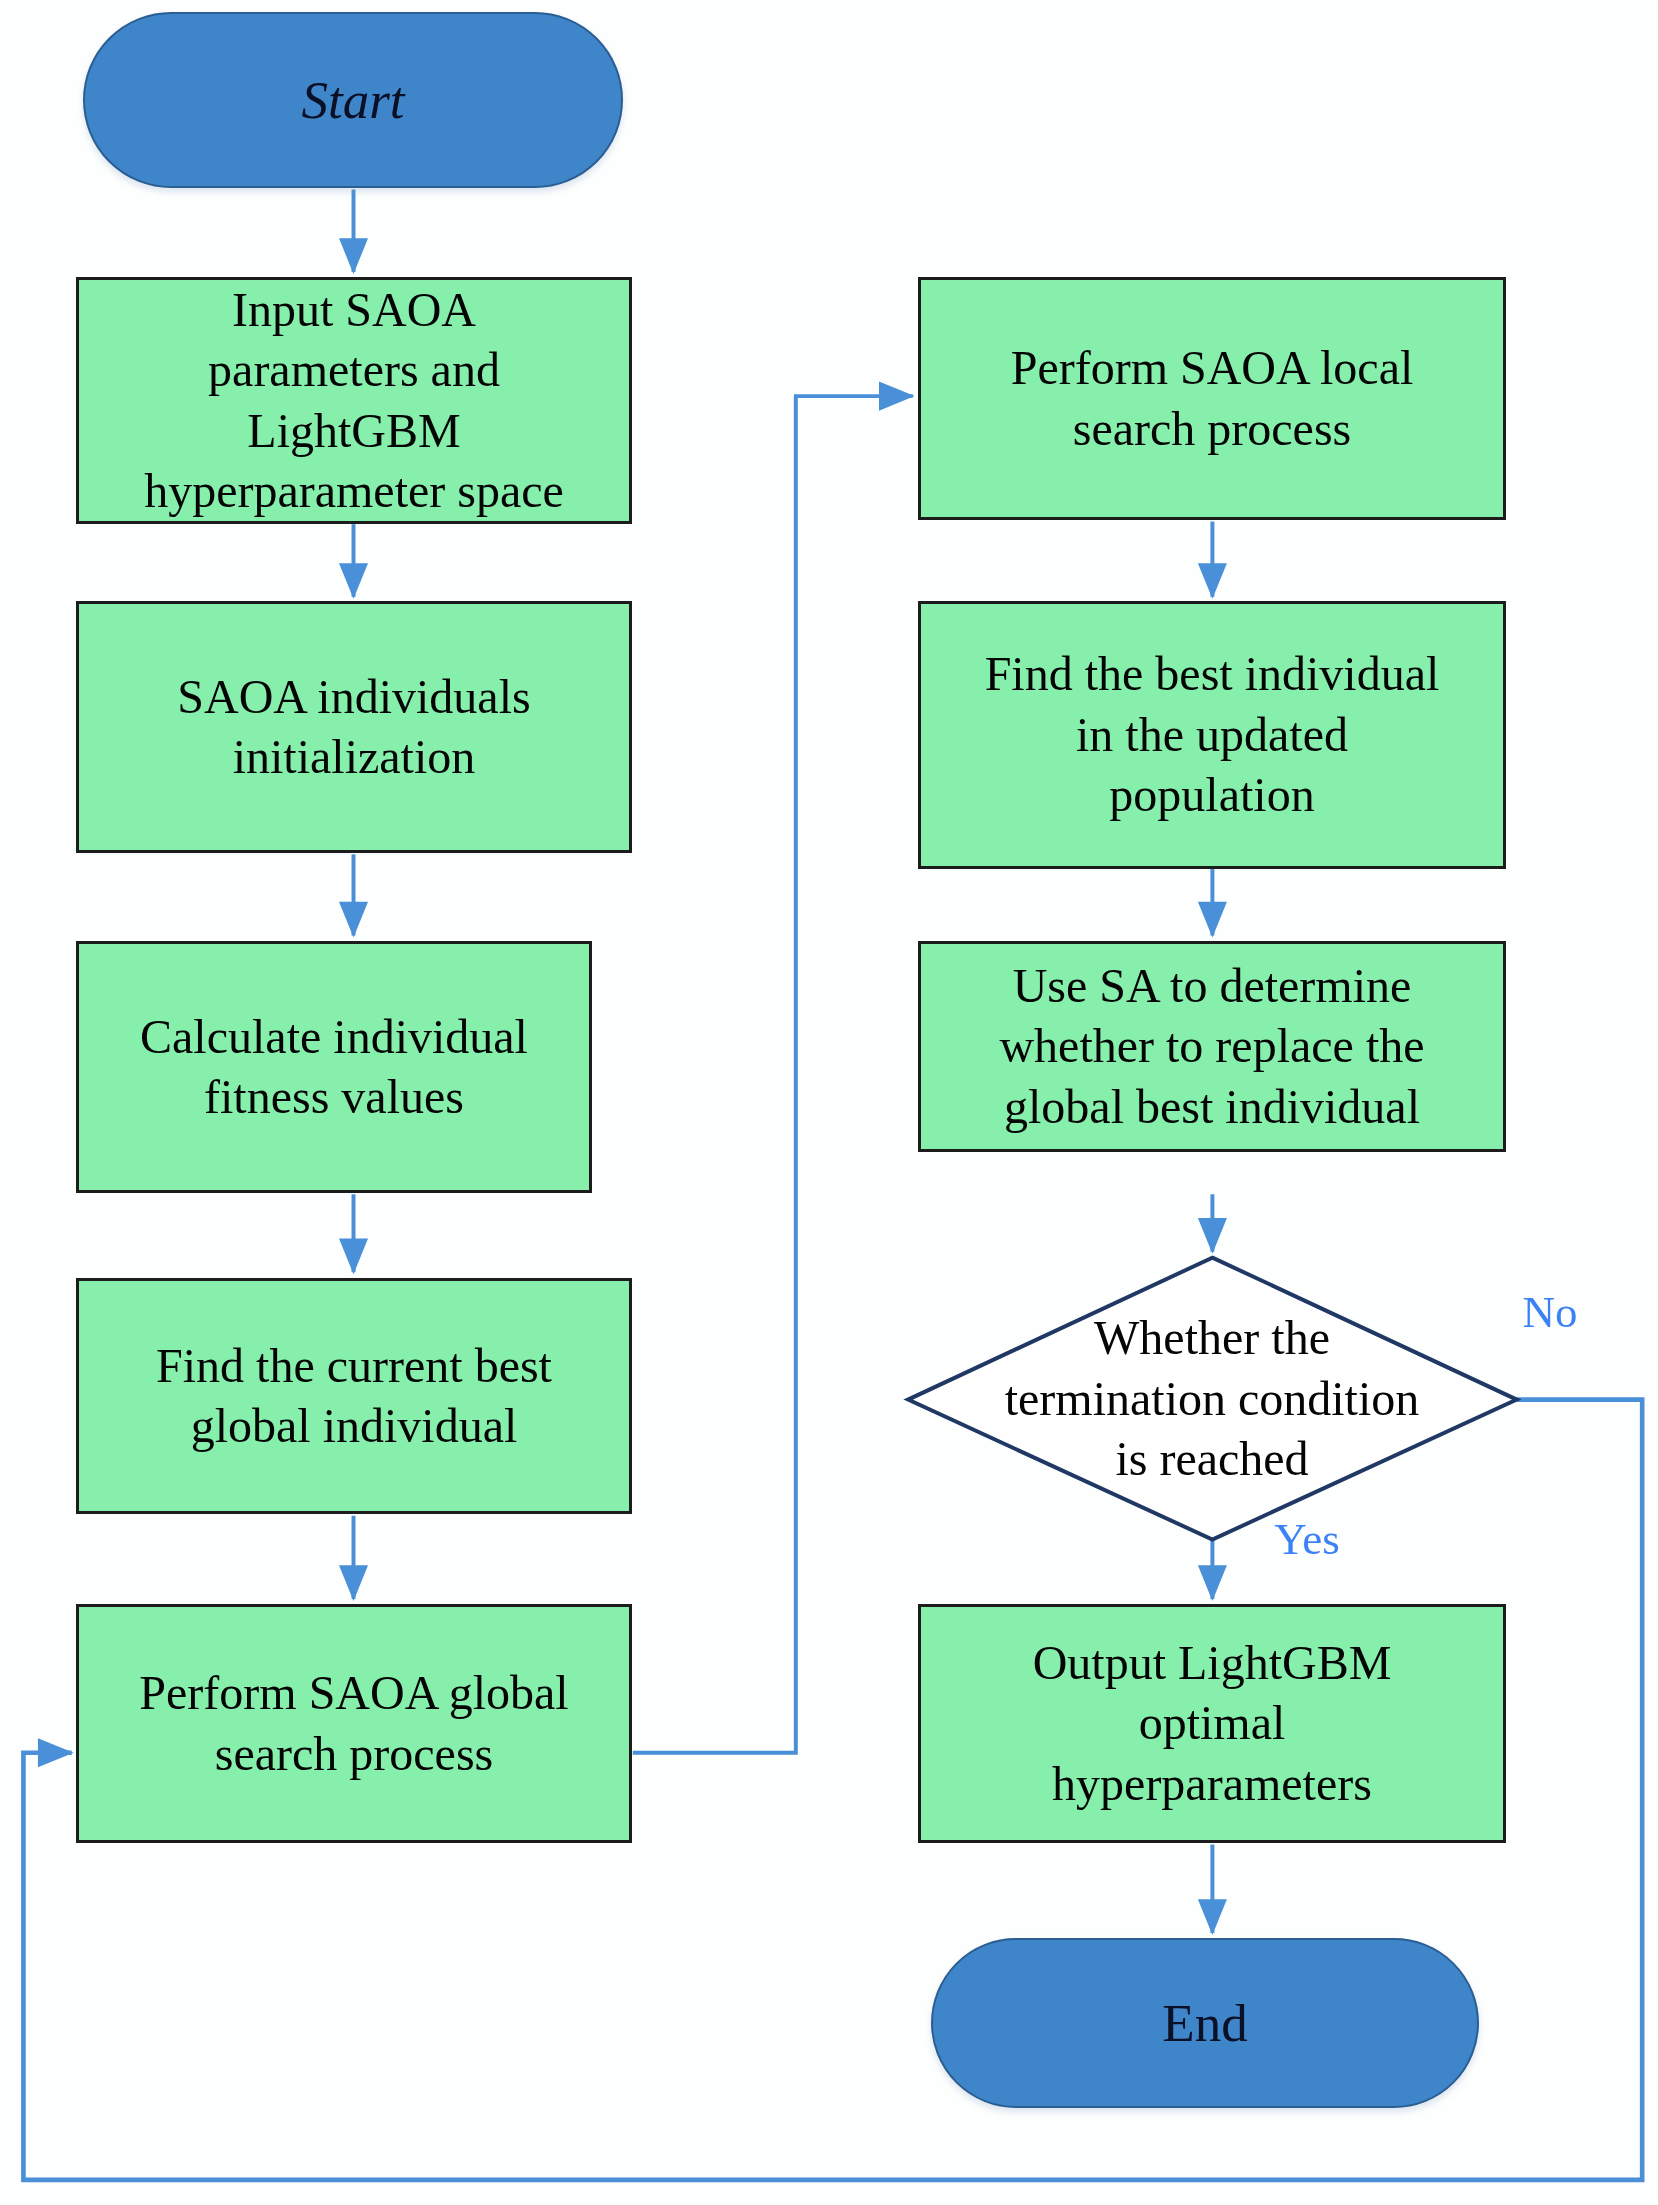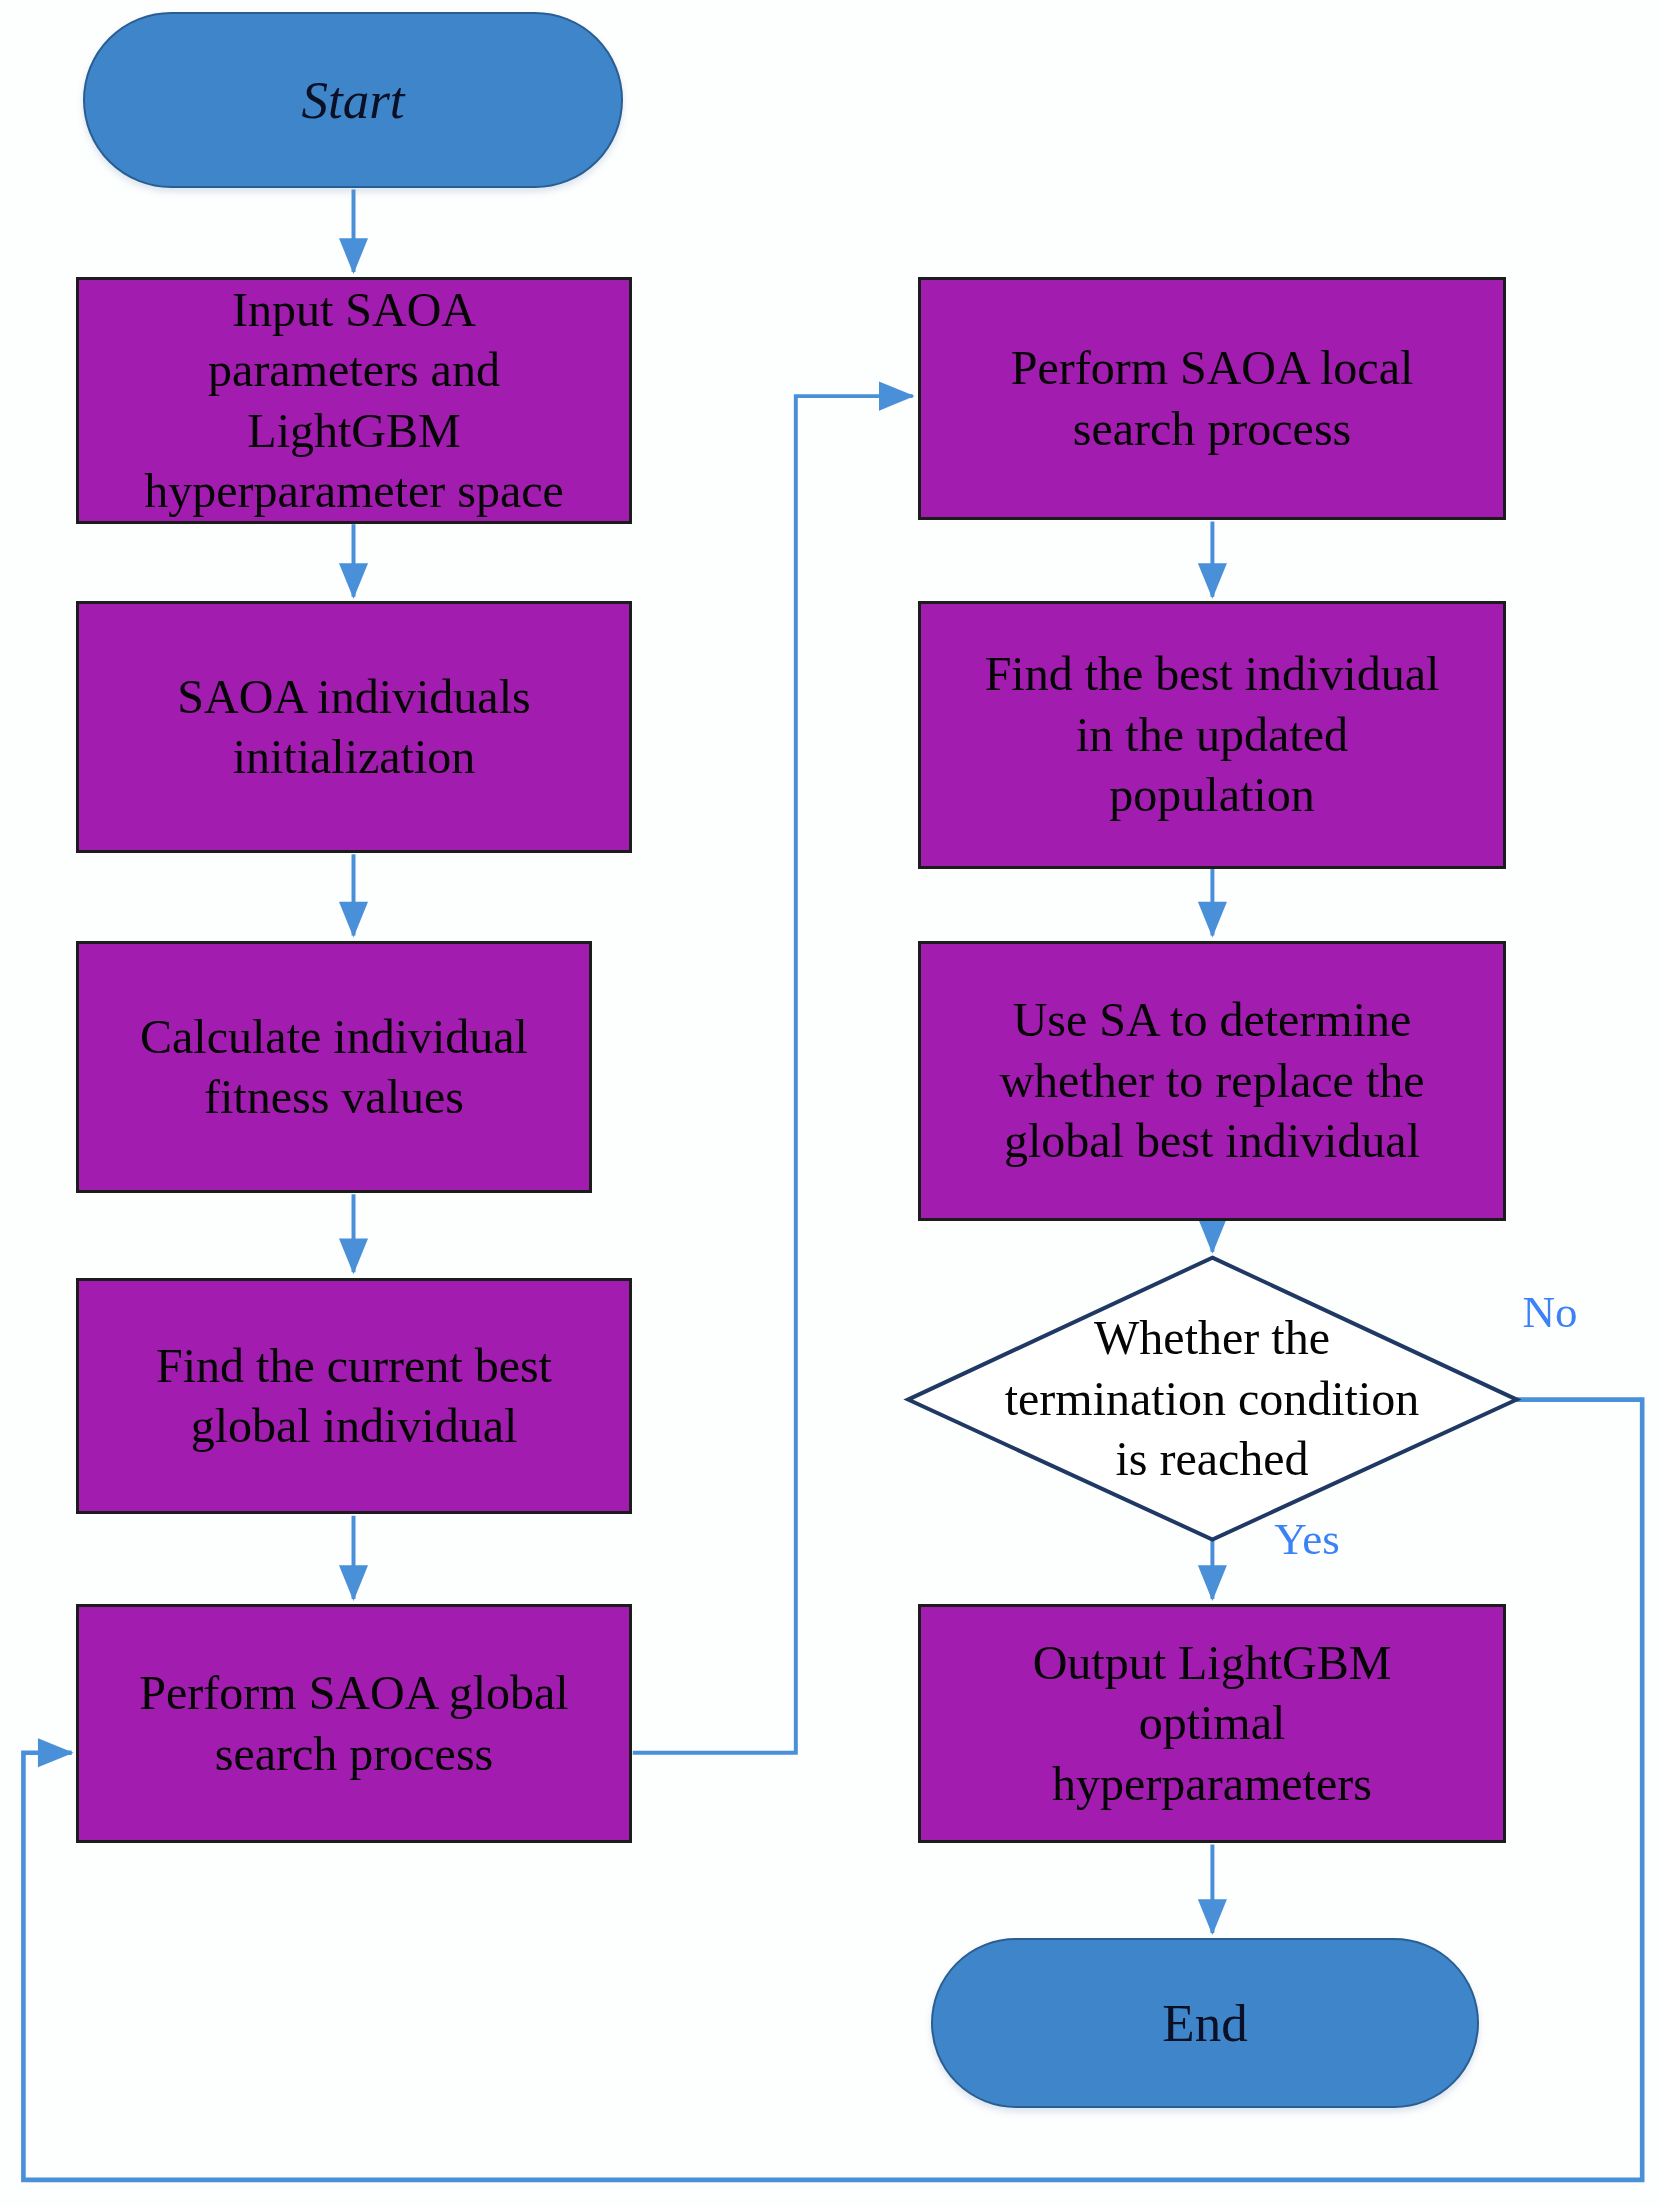--- a/index.html
+++ b/index.html
@@ -18,21 +18,21 @@
     align-items:center;
     justify-content:center;
     text-align:center;
     white-space:pre-line;
     color:#050505;
     font-size:48px;
     line-height:1.26;
     z-index:2;
   }
   .process{
-    background:#a21caf;
+    background:#86efac;
     border:3.3px solid #1c1c1c;
     box-sizing:border-box;
   }
   .terminator{
     background:#3E86C9;
     border:2.6px solid #2A5E93;
     border-radius:92px;
     box-sizing:border-box;
     color:#0b1026;
     font-size:53px;
@@ -117,21 +117,21 @@
     <span>Perform SAOA local
 search process</span>
   </div>
 
   <div class="node process" style="left:918px;top:601px;width:588px;height:268px;">
     <span>Find the best individual
 in the updated
 population</span>
   </div>
 
-  <div class="node process" style="left:918px;top:941px;width:588px;height:280px;">
+  <div class="node process" style="left:918px;top:941px;width:588px;height:211px;">
     <span>Use SA to determine
 whether to replace the
 global best individual</span>
   </div>
 
   <div class="node decision-label" style="left:948px;top:1302px;width:528px;height:194px;">
     <span>Whether the
 termination condition
 is reached</span>
   </div>

